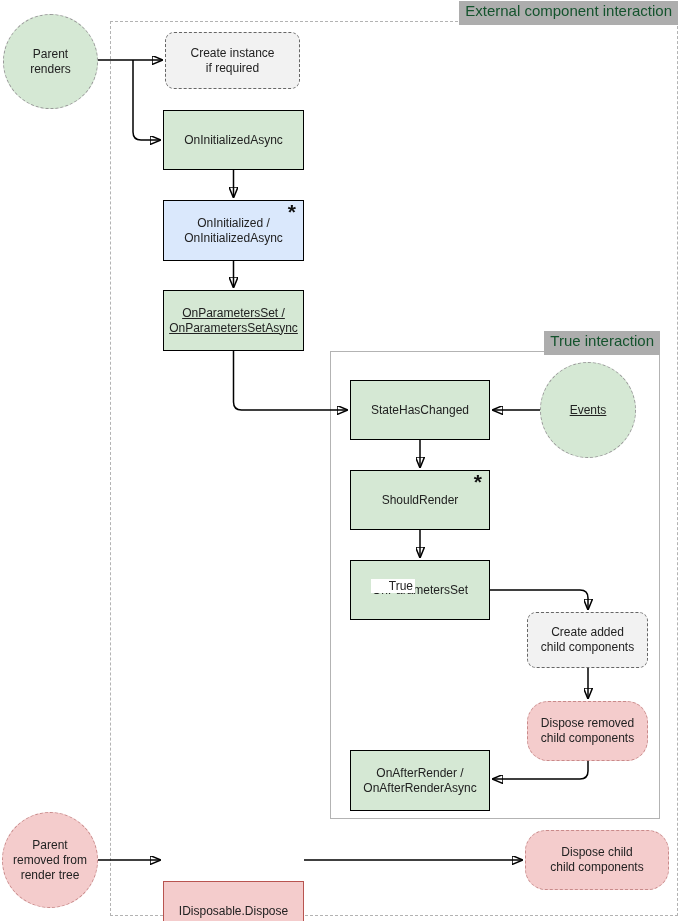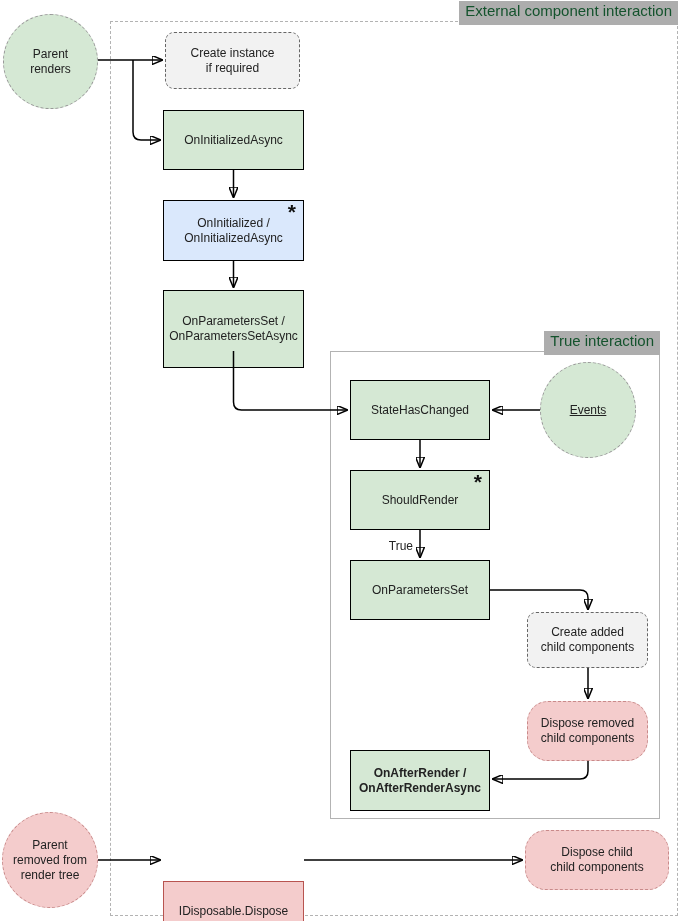--- a/index.html
+++ b/index.html
@@ -34,21 +34,21 @@
     background:var(--label_bg,#adadad); color:#14532d;
     font-size:15px; line-height:20px; height:24px;
     padding:0 6px; white-space:nowrap;
   }
   .asterisk {
     position:absolute; top:1px; right:7px;
     font-size:21px; font-weight:bold; line-height:20px; color:#111;
   }
   .edge-label {
     position:absolute; font-size:12px; line-height:14px;
-    background:#ffffff; padding:0 2px; color:#222;
+    background:#ffffff; padding:0 2px; color:#222;margin-top:40px;
   }
   #arrows { position:absolute; left:0; top:0; pointer-events:none; }
   #arrows path { stroke:var(--arrow,#000); stroke-width:1.5; fill:none; }
 </style>
 </head>
 <body>
 
 <div id="canvas">
 
   <div class="group-outer" style="left:110px; top:21px; width:568px; height:895px;"></div>
@@ -78,21 +78,21 @@
   <div class="node rect-green" style="left:163px; top:110px; width:141px; height:60px;">
     <span>OnInitializedAsync</span>
   </div>
 
   <div class="node rect-blue" style="left:163px; top:200px; width:141px; height:61px;">
     <span class="asterisk">*</span>
     <span>OnInitialized /
 OnInitializedAsync</span>
   </div>
 
-  <div class="node rect-green" style="left:163px; top:290px; width:141px; height:78px;">
+  <div class="node rect-green" style="left:163px; top:290px; width:141px; height:61px;text-decoration:underline;">
     <span>OnParametersSet /
 OnParametersSetAsync</span>
   </div>
 
   <div class="node rect-green" style="left:350px; top:380px; width:140px; height:60px;">
     <span>StateHasChanged</span>
   </div>
 
   <div class="node rect-green" style="left:350px; top:470px; width:140px; height:60px;">
     <span class="asterisk">*</span>
@@ -106,21 +106,21 @@
   <div class="node rounded-grey" style="left:527px; top:612px; width:121px; height:56px;">
     <span>Create added
 child components</span>
   </div>
 
   <div class="node rounded-pink" style="left:527px; top:701px; width:121px; height:60px;">
     <span>Dispose removed
 child components</span>
   </div>
 
-  <div class="node rect-green" style="left:350px; top:750px; width:140px; height:61px;font-weight:bold;">
+  <div class="node rect-green" style="left:350px; top:750px; width:140px; height:61px;">
     <span>OnAfterRender /
 OnAfterRenderAsync</span>
   </div>
 
   <div class="node rect-pink" style="left:163px; top:874px; width:141px; height:60px;margin-top:7px;">
     <span>IDisposable.Dispose</span>
   </div>
 
   <div class="node rounded-pink" style="left:525px; top:830px; width:144px; height:60px;">
     <span>Dispose child

